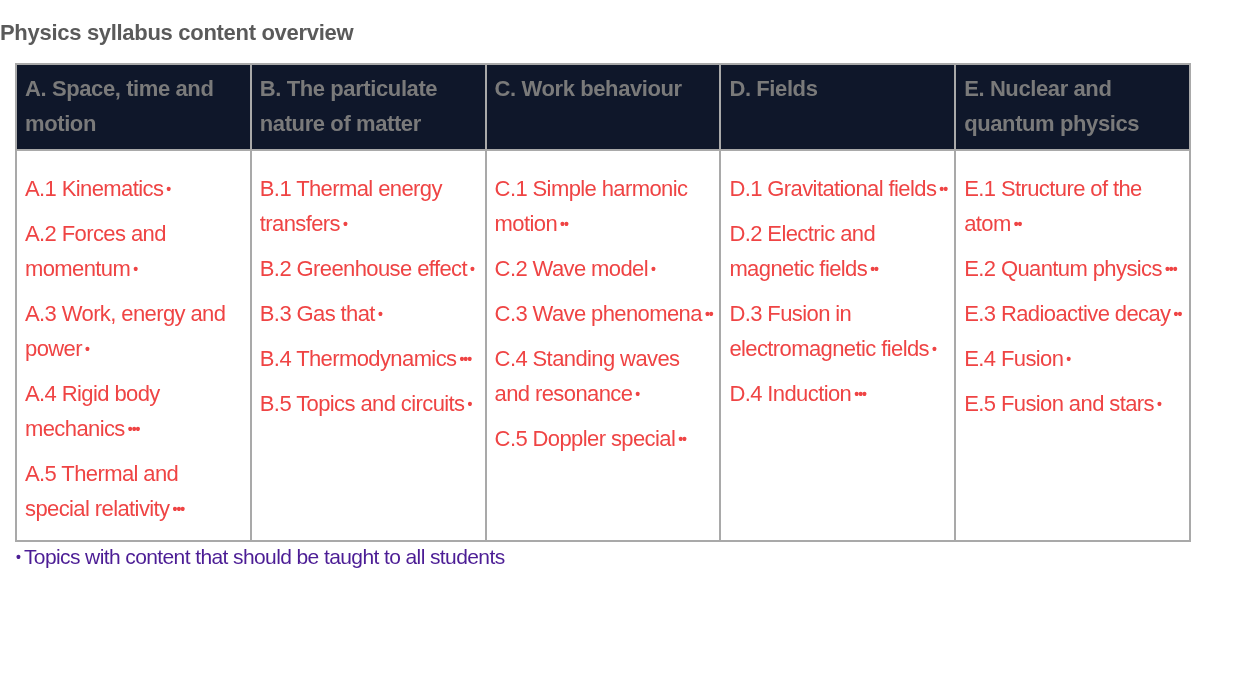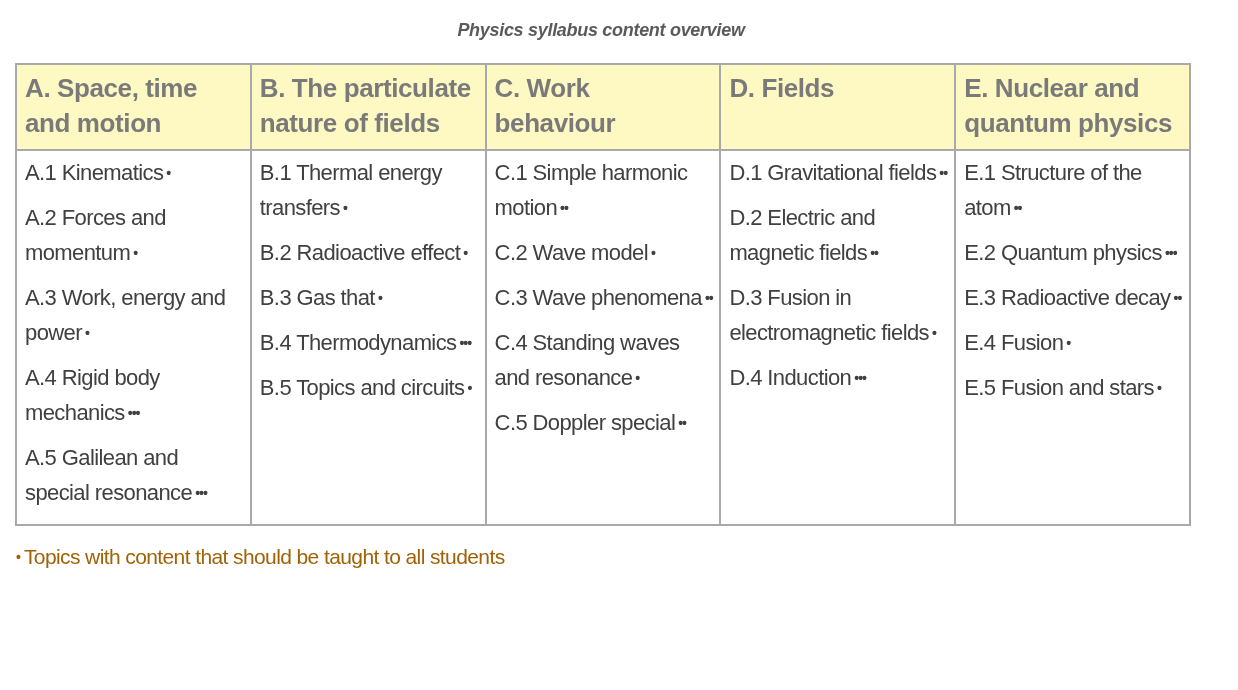--- a/index.html
+++ b/index.html
@@ -3,89 +3,89 @@
 <meta charset="utf-8">
 <style>
   html, body { margin: 0; padding: 0; background: #ffffff; }
   body {
     width: 1238px; height: 690px; position: relative; overflow: hidden;
     font-family: "Liberation Sans", "DejaVu Sans", sans-serif;
     color: #2b2b2b;
   }
   .title {
     position: absolute; left: 0; top: 20px; width: 1202px;
-    text-align: center; font-style: italic; font-weight: bold;
-    font-size: 18px; color: #5a5a5a; letter-spacing: -0.3px;
+    text-align: left; font-weight: bold;
+    font-size: 22px; color: #5a5a5a; letter-spacing: -0.3px;
   }
   table.syllabus {
     position: absolute; left: 15px; top: 63px;
     border-collapse: collapse; table-layout: fixed;
     width: 1174px;
   }
   table.syllabus col { width: 234.8px; }
   table.syllabus th, table.syllabus td {
     border: 2px solid #a9a9a9;
     vertical-align: top; text-align: left;
     padding: 6px 6px 4px 8px;
   }
   table.syllabus th {
-    background: #fef9c3; color: #7a7a7a; font-weight: bold;
-    font-size: 26px; line-height: 35px; height: 74px;
+    background: #0f172a; color: #7a7a7a; font-weight: bold;
+    font-size: 22px; line-height: 35px; height: 74px;
     letter-spacing: -0.4px;
     margin-top: 14px;
   }
   table.syllabus td {
-    background: #ffffff; height: 356px; padding-top: 4px;
+    background: #ffffff; height: 356px; padding-top: 20px;
     font-size: 22px; line-height: 35px; letter-spacing: -0.6px;
-    color: #404040;
+    color: #ef4444;
     border-radius: 23px;
   }
   .topic { margin-bottom: 9px; }
   .mark { font-size: 14px; font-weight: bold; letter-spacing: -1px; vertical-align: 2px; margin-left: 3px; }
   .legend {
     position: absolute; left: 16px; top: 540px;
-    font-size: 21px; color: #a16207; letter-spacing: -0.6px;
+    font-size: 21px; color: #4c1d95; letter-spacing: -0.6px;
   }
   .legend-row { height: 44px; line-height: 34px; }
   .legend-row .mark { margin-left: 0; margin-right: 4px; }
 </style>
 </head>
 <body>
 
 <div class="title">Physics syllabus content overview</div>
 
 <table class="syllabus">
   <colgroup>
       <col>
       <col>
       <col>
       <col>
       <col>
     </colgroup>
   <thead>
     <tr>
       <th>A. Space, time and motion</th>
-      <th>B. The particulate nature of fields</th>
+      <th>B. The particulate nature of matter</th>
       <th>C. Work behaviour</th>
       <th>D. Fields</th>
       <th>E. Nuclear and quantum physics</th>
     </tr>
   </thead>
   <tbody>
     <tr>
       <td>
         <div class="topic"><span>A.1 Kinematics</span><span class="mark">•</span></div>
         <div class="topic"><span>A.2 Forces and momentum</span><span class="mark">•</span></div>
         <div class="topic"><span>A.3 Work, energy and power</span><span class="mark">•</span></div>
         <div class="topic"><span>A.4 Rigid body mechanics</span><span class="mark">•••</span></div>
-        <div class="topic"><span>A.5 Galilean and special resonance</span><span class="mark">•••</span></div>
+        <div class="topic"><span>A.5 Thermal and special relativity</span><span class="mark">•••</span></div>
       </td>
       <td>
         <div class="topic"><span>B.1 Thermal energy transfers</span><span class="mark">•</span></div>
-        <div class="topic"><span>B.2 Radioactive effect</span><span class="mark">•</span></div>
+        <div class="topic"><span>B.2 Greenhouse effect</span><span class="mark">•</span></div>
         <div class="topic"><span>B.3 Gas that</span><span class="mark">•</span></div>
         <div class="topic"><span>B.4 Thermodynamics</span><span class="mark">•••</span></div>
         <div class="topic"><span>B.5 Topics and circuits</span><span class="mark">•</span></div>
       </td>
       <td>
         <div class="topic"><span>C.1 Simple harmonic motion</span><span class="mark">••</span></div>
         <div class="topic"><span>C.2 Wave model</span><span class="mark">•</span></div>
         <div class="topic"><span>C.3 Wave phenomena</span><span class="mark">••</span></div>
         <div class="topic"><span>C.4 Standing waves and resonance</span><span class="mark">•</span></div>
         <div class="topic"><span>C.5 Doppler special</span><span class="mark">••</span></div>

